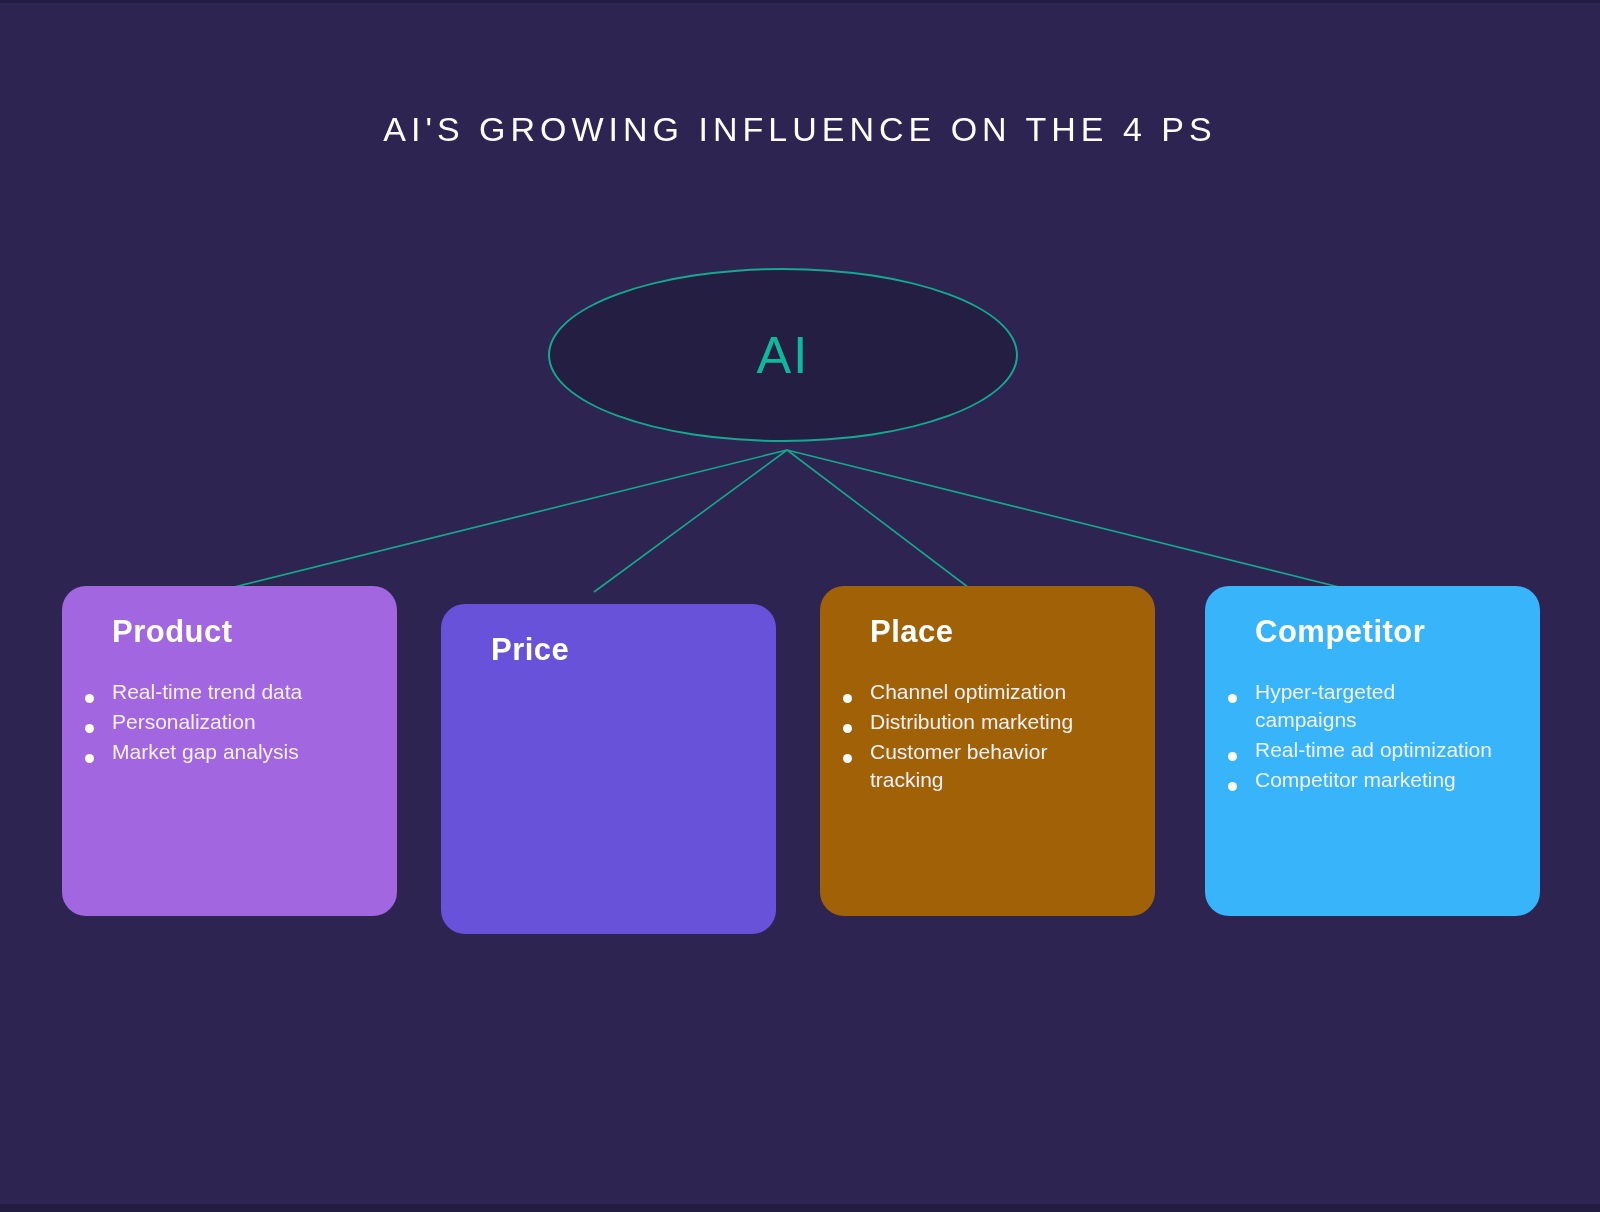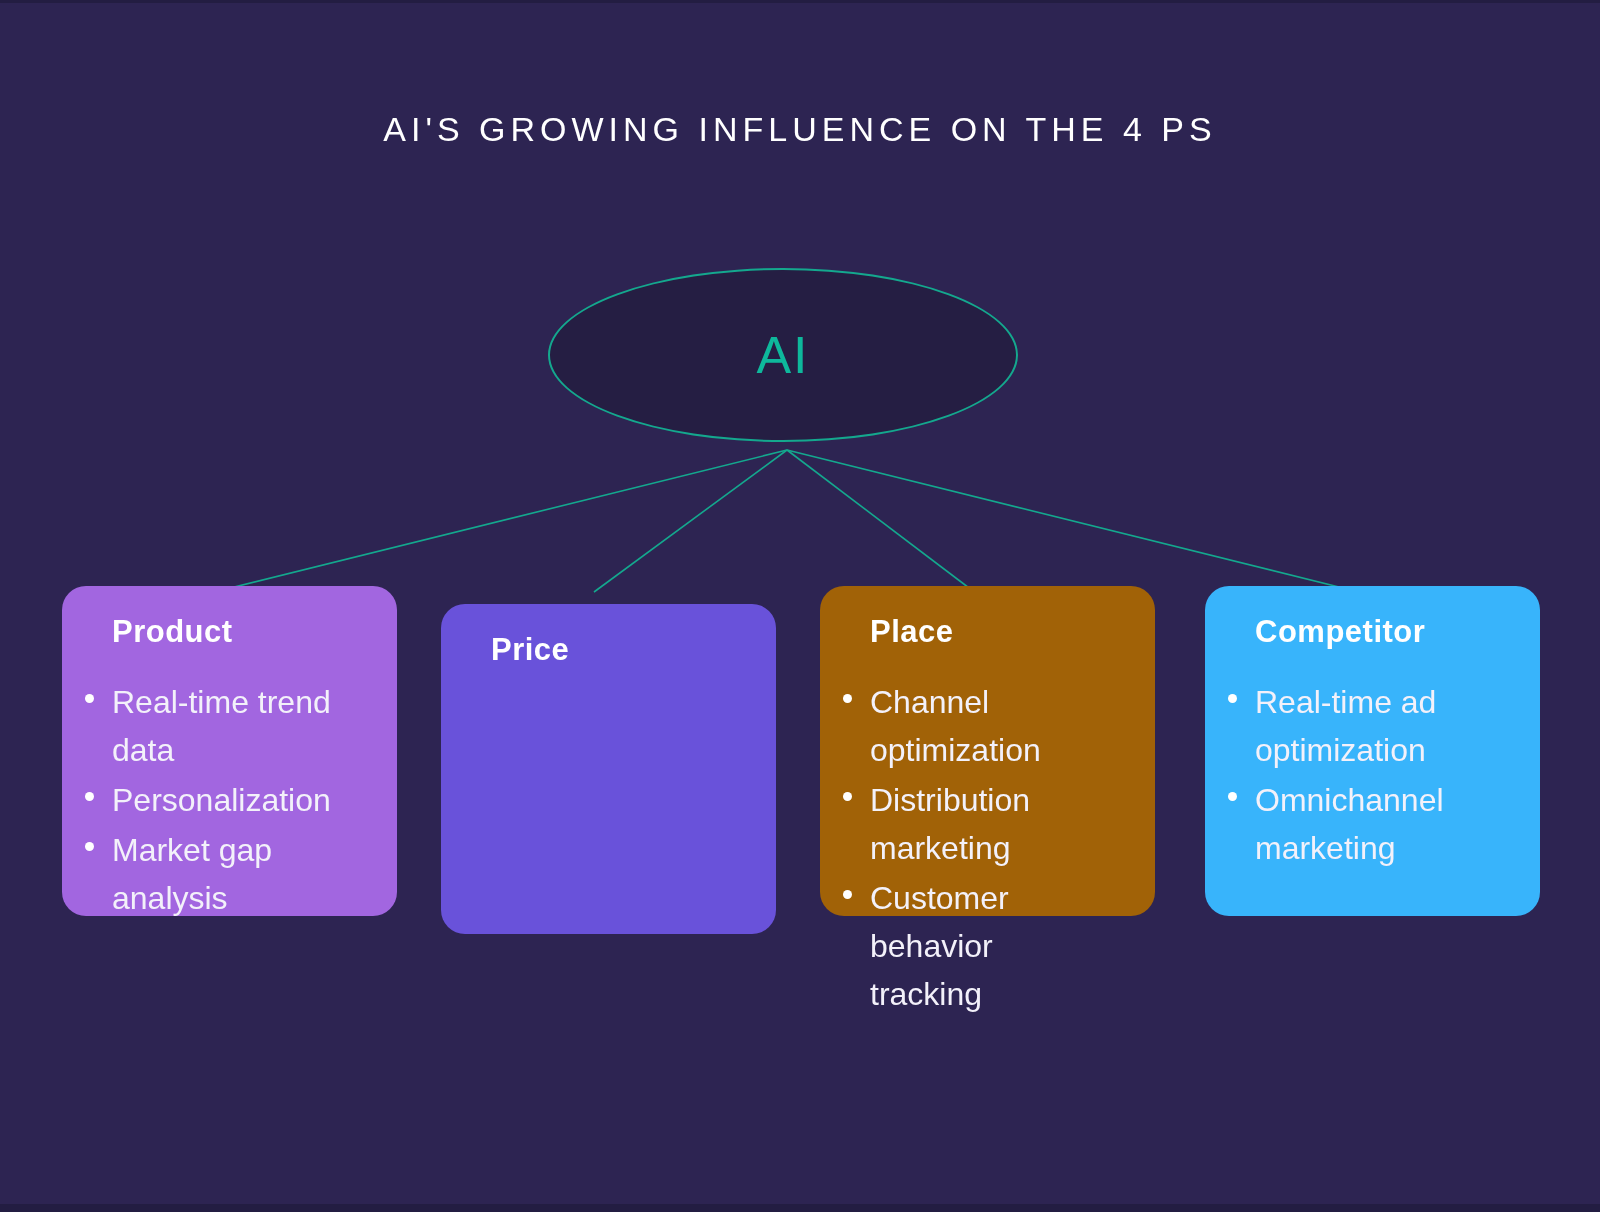--- a/index.html
+++ b/index.html
@@ -95,22 +95,22 @@
     letter-spacing: 0.5px;
     color: #ffffff;
   }
   .card ul {
     margin: 0;
     padding: 0;
     list-style: none;
   }
   .card li {
     position: relative;
-    font-size: 32px;
-    line-height: 48px;
+    font-size: 21px;
+    line-height: 28px;
     color: #f3f1fa;
     margin-bottom: 2px;
   }
   .card li::before {
     content: "";
     position: absolute;
     left: -27px;
     top: 16px;
     width: 9px;
     height: 9px;
@@ -161,18 +161,19 @@
     <ul>
       <li>Channel optimization</li>
       <li>Distribution marketing</li>
       <li>Customer behavior tracking</li>
     </ul>
   </section>
 
   <section class="card pos-3" style="background-color: rgb(56, 180, 251);">
     <h2>Competitor</h2>
     <ul>
+      <li>Hyper-targeted campaigns</li>
       <li>Real-time ad optimization</li>
-      <li>Omnichannel marketing</li>
+      <li>Competitor marketing</li>
     </ul>
   </section>
 
 </div>
 
 </body></html>

